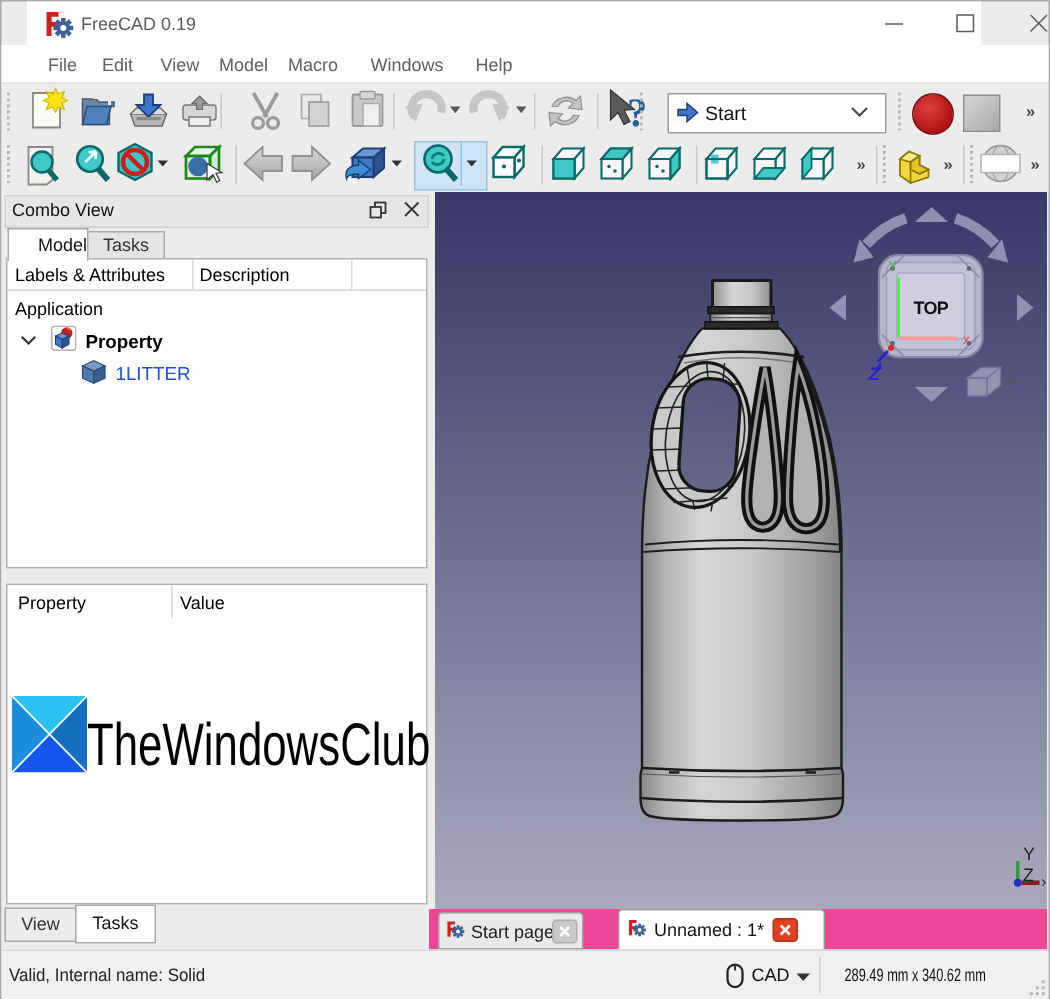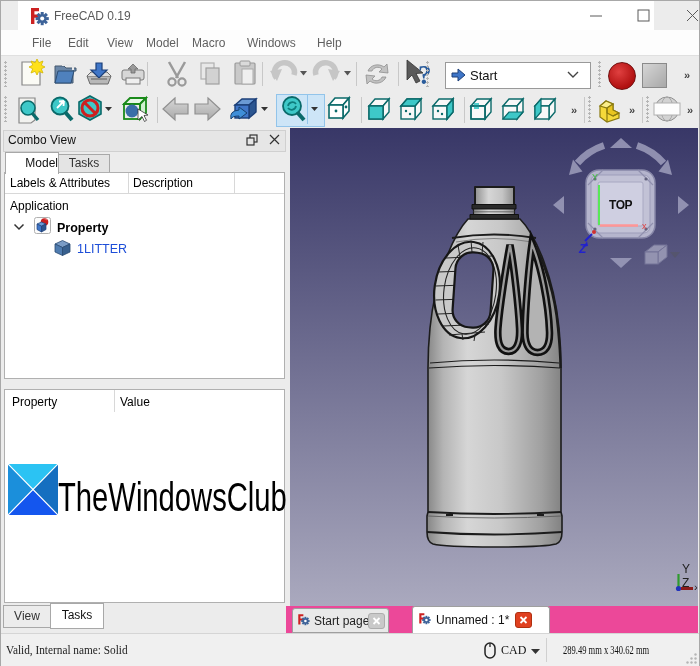--- a/index.html
+++ b/index.html
@@ -19,21 +19,21 @@
   
   #combopanel{left:1px;top:128px;width:285px;height:505px;background:#ececec;}
   #combotitle{left:2px;top:2px;width:281px;height:20px;background:#e6e6e6;border:1px solid #d0d0d0;}
   #treebox{left:3px;top:44px;width:279px;height:205px;background:#fff;border:1px solid #b0b0b0;}
   #propbox{left:3px;top:261px;width:279px;height:212px;background:#fff;border:1px solid #b0b0b0;}
   
   #viewport{left:290px;top:128px;width:408px;height:478px;background:linear-gradient(180deg,#383767 0%,#aaa9be 100%);}
   
   #mditabs{left:286px;top:606px;width:412px;height:27px;background:#ec4899;}
   
-  #statusbar{left:1px;top:633px;width:698px;height:32px;background:#f0f0f0;border-top:1px solid #d5d5d5;font-family:Liberation Serif, serif;}
+  #statusbar{left:1px;top:633px;width:698px;height:32px;background:#f0f0f0;border-top:1px solid #d5d5d5;}
 </style>
 </head>
 <body>
 <div id="frame"></div>
 <div class="abs" id="titlebar">
   <svg class="abs" style="left:11px;top:6px" width="22" height="20" viewBox="0 0 22 20">
     <path d="M2 1 h8 v3.2 h-4.6 v3.4 h4 v3.2 h-4 V17 H2 Z" fill="#cc2222"></path>
     <g transform="translate(13.2,11.6)">
       <g fill="#3d6399">
         <circle r="4.3"></circle>

